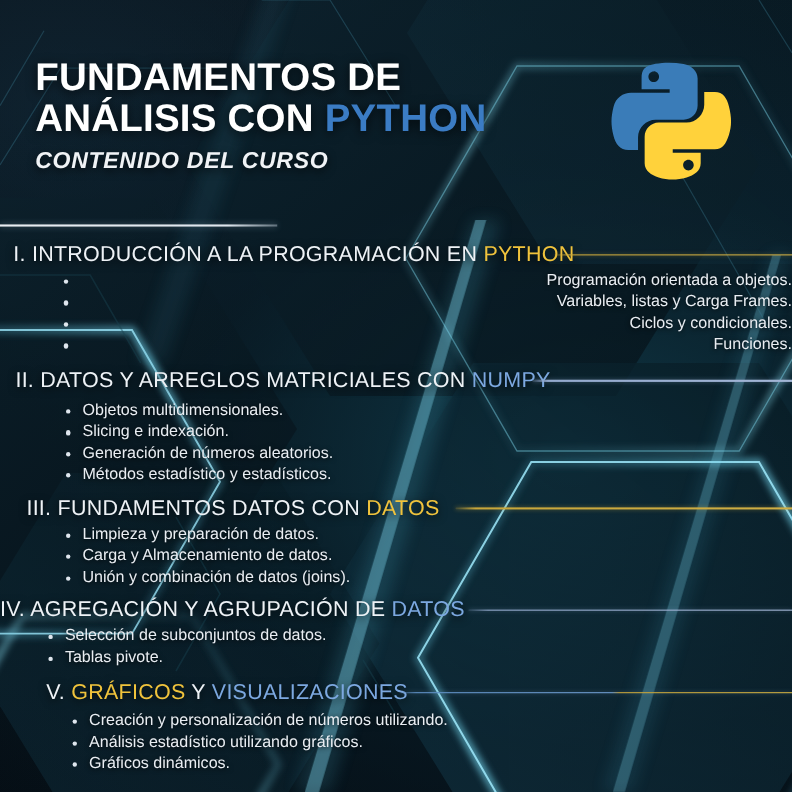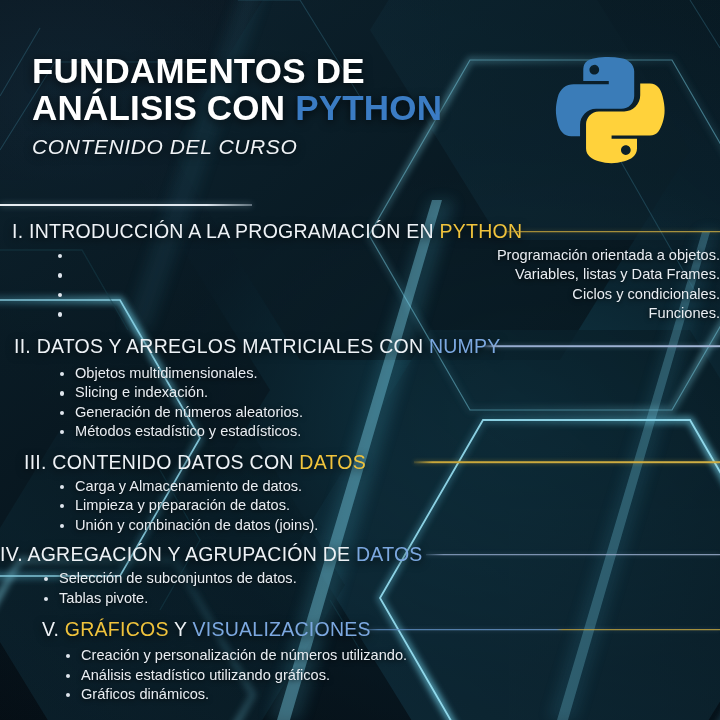--- a/index.html
+++ b/index.html
@@ -34,21 +34,21 @@
     line-height:1.06;
     color:#ffffff;
     text-shadow:0 2px 10px rgba(0,0,0,0.75);
   }
   .title-accent { color:#3b7cc4; }
 
   .subtitle {
     margin-top:9px;
     font-size:21px;
     font-style:italic;
-    font-weight:normal;
+    font-weight:bold;
     letter-spacing:0.6px;
     color:#f0f3f6;
     text-shadow:0 2px 8px rgba(0,0,0,0.7);
   }
 
   .header-rule {
     position:absolute;
     left:0; top:204px;
     width:252px; height:2px;
     background:linear-gradient(90deg, #e9edf2 0%, #dfe6ee 82%, rgba(200,215,228,0.45) 100%);
@@ -218,45 +218,45 @@
   </svg>
 
   <div class="content">
 
     <div class="section" style="margin-left:12px;">
       <div class="sec-head"><span>I. INTRODUCCIÓN A LA PROGRAMACIÓN EN </span><span class="kw-gold">PYTHON</span>
         <span class="sec-rule rule-gold" style="left:492px;"></span>
       </div>
       <ul class="bullets" style="margin-left:44px;text-align:right;">
         <li>Programación orientada a objetos.</li>
-        <li>Variables, listas y Data Frames.</li>
+        <li>Variables, listas y Carga Frames.</li>
         <li>Ciclos y condicionales.</li>
         <li>Funciones.</li>
       </ul>
     </div>
 
     <div class="section" style="margin-left:14px; margin-top:11px;">
       <div class="sec-head"><span>II. DATOS Y ARREGLOS MATRICIALES CON </span><span class="kw-blue">NUMPY</span>
         <span class="sec-rule rule-blue" style="left:470px;"></span>
       </div>
       <ul class="bullets" style="margin-left:44px; margin-top:6px;">
         <li>Objetos multidimensionales.</li>
         <li>Slicing e indexación.</li>
         <li>Generación de números aleatorios.</li>
         <li>Métodos estadístico y estadísticos.</li>
       </ul>
     </div>
 
     <div class="section" style="margin-left:24px; margin-top:9px;">
-      <div class="sec-head"><span>III. CONTENIDO DATOS CON </span><span class="kw-gold">DATOS</span>
+      <div class="sec-head"><span>III. FUNDAMENTOS DATOS CON </span><span class="kw-gold">DATOS</span>
         <span class="sec-rule rule-gold" style="left:390px;"></span>
       </div>
       <ul class="bullets" style="margin-left:34px;">
+        <li>Limpieza y preparación de datos.</li>
         <li>Carga y Almacenamiento de datos.</li>
-        <li>Limpieza y preparación de datos.</li>
         <li>Unión y combinación de datos (joins).</li>
       </ul>
     </div>
 
     <div class="section" style="margin-top:8px;">
       <div class="sec-head"><span>IV. AGREGACIÓN Y AGRUPACIÓN DE </span><span class="kw-blue">DATOS</span>
         <span class="sec-rule rule-blue" style="left:426px;"></span>
       </div>
       <ul class="bullets" style="margin-left:42px;">
         <li>Selección de subconjuntos de datos.</li>

